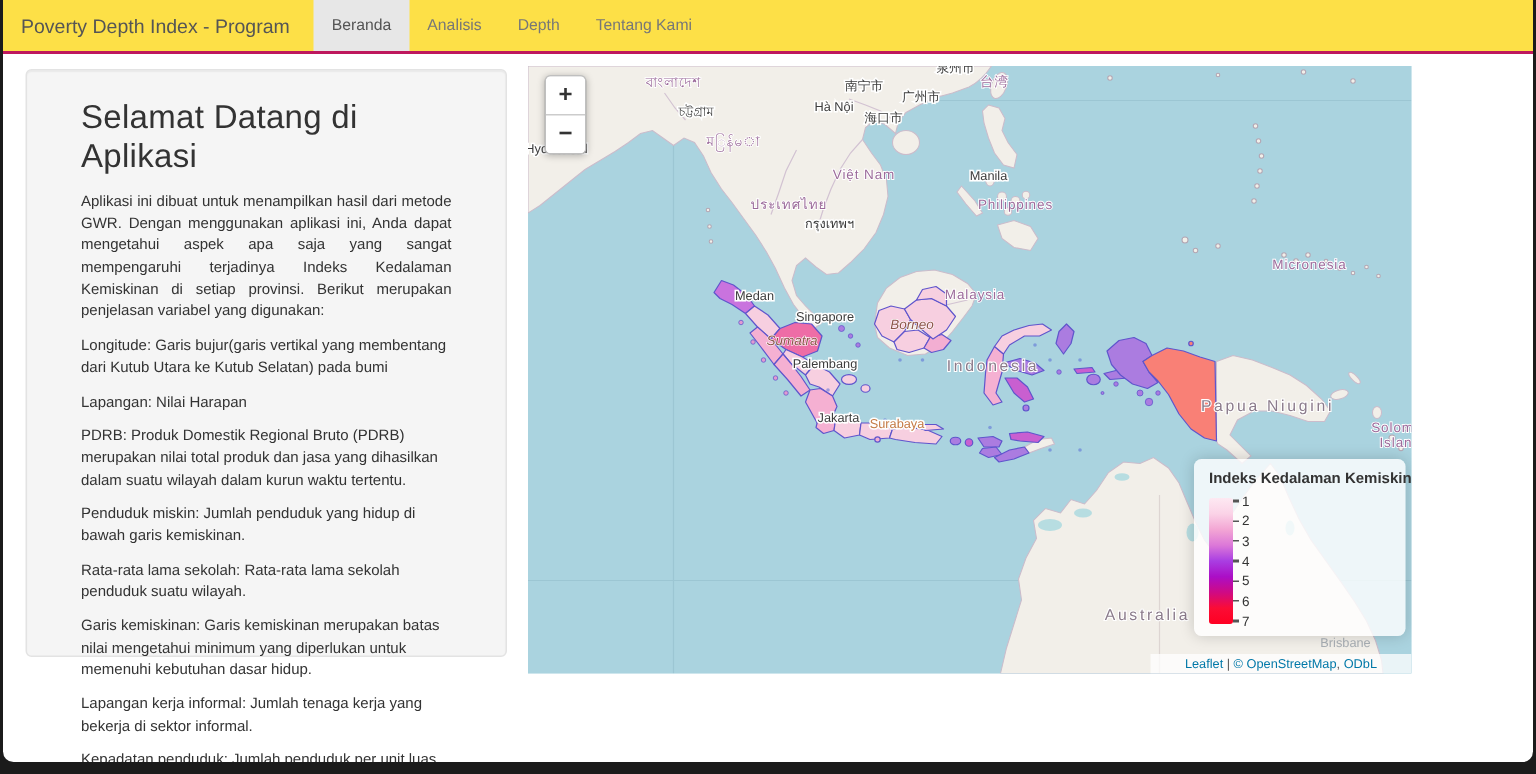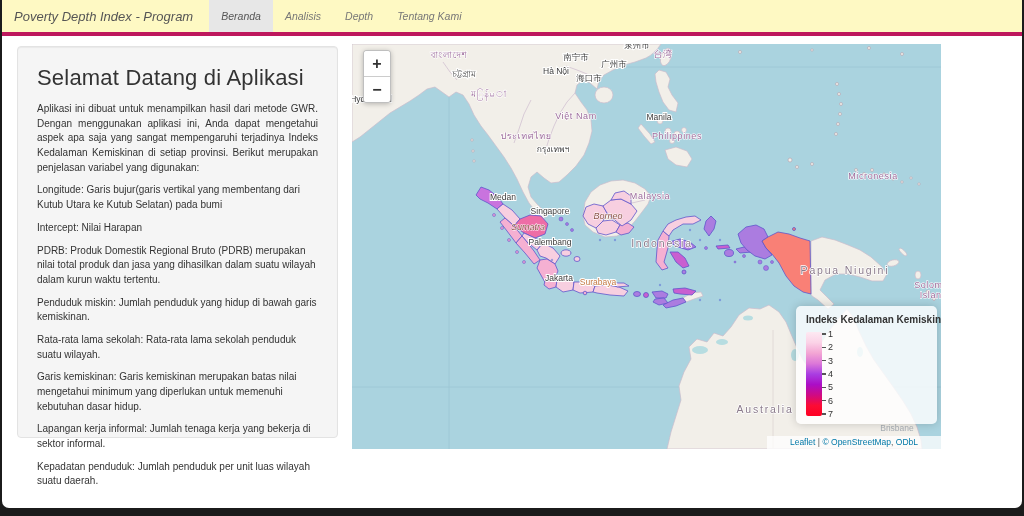--- a/index.html
+++ b/index.html
@@ -1,29 +1,29 @@
 <!DOCTYPE html>
 <html><head>
 <meta charset="utf-8">
 <style>
   html,body{margin:0;padding:0;}
   body{background:#141414;font-family:"Liberation Sans","DejaVu Sans",sans-serif;width:1024px;height:516px;overflow:hidden;}
   .frame{position:relative;width:1024px;height:516px;background:#1b1b1b;}
   .page{position:absolute;left:2px;top:0;width:1020px;height:508px;background:#ffffff;border-radius:0 0 7px 7px;overflow:hidden;}
 
   
-  .navbar{position:absolute;left:0;top:0;width:100%;height:36px;background:#fef9c3;border-bottom:4px solid #be185d;display:flex;align-items:stretch;box-sizing:border-box;font-style:italic;}
+  .navbar{position:absolute;left:0;top:0;width:100%;height:36px;background:#fde047;border-bottom:2px solid #be185d;display:flex;align-items:stretch;box-sizing:border-box;}
   .brand{display:flex;align-items:center;padding:0 16px 0 12px;font-size:13px;color:#555;text-decoration:none;cursor:pointer;}
   .nav-tabs{display:flex;list-style:none;margin:0;padding:0;}
   .nav-tabs li{display:flex;}
   .nav-tabs a{display:flex;align-items:center;padding:0 12px;font-size:10.5px;color:#777;text-decoration:none;cursor:pointer;}
   .nav-tabs li.active a{background:#e7e7e7;color:#555;}
 
   
-  .well{position:absolute;left:15px;top:46px;width:321px;height:392px;background:#f5f5f5;border:1px solid #e3e3e3;border-radius:4px;box-sizing:border-box;padding:10px 19px;box-shadow:inset 0 1px 1px rgba(0,0,0,.05);}
+  .well{position:absolute;left:15px;top:46px;width:321px;height:392px;background:#f5f5f5;border:1px solid #e3e3e3;border-radius:4px;box-sizing:border-box;padding:10px 36px;box-shadow:inset 0 1px 1px rgba(0,0,0,.05);}
   .well h2{font-size:22px;font-weight:500;color:#333;margin:8px 0 11px;letter-spacing:.2px;}
   .well p{font-size:10px;color:#333;line-height:1.47;margin:0 0 8px;}
   .well p.justify{text-align:justify;}
 
   
   .map{position:absolute;left:350px;top:44px;width:589px;height:405px;background:#aad3df;overflow:hidden;cursor:grab;}
   .map svg{position:absolute;left:0;top:0;display:block;}
 
   .m-city{font-size:8.5px;fill:#3c3c3c;stroke:#ffffff;stroke-width:2;paint-order:stroke;text-anchor:middle;}
   .m-city-faded{font-size:8.5px;fill:#a8aeb4;text-anchor:middle;}
@@ -72,21 +72,21 @@
             <a>Tentang Kami</a>
           </li>
         </ul>
     </div>
 
     <div class="well">
       <h2>Selamat Datang di Aplikasi</h2>
       <p class="justify">Aplikasi ini dibuat untuk menampilkan hasil dari metode GWR. Dengan menggunakan aplikasi ini, Anda dapat mengetahui aspek apa saja yang sangat mempengaruhi terjadinya Indeks Kedalaman Kemiskinan di setiap provinsi. Berikut merupakan penjelasan variabel yang digunakan:</p>
       <div>
           <p>Longitude: Garis bujur(garis vertikal yang membentang dari Kutub Utara ke Kutub Selatan) pada bumi</p>
-          <p>Intercept: Nilai Harapan</p>
+          <p>Lapangan: Nilai Harapan</p>
           <p>PDRB: Produk Domestik Regional Bruto (PDRB) merupakan nilai total produk dan jasa yang dihasilkan dalam suatu wilayah dalam kurun waktu tertentu.</p>
           <p>Penduduk miskin: Jumlah penduduk yang hidup di bawah garis kemiskinan.</p>
           <p>Rata-rata lama sekolah: Rata-rata lama sekolah penduduk suatu wilayah.</p>
           <p>Garis kemiskinan: Garis kemiskinan merupakan batas nilai mengetahui minimum yang diperlukan untuk memenuhi kebutuhan dasar hidup.</p>
           <p>Lapangan kerja informal: Jumlah tenaga kerja yang bekerja di sektor informal.</p>
           <p>Kepadatan penduduk: Jumlah penduduk per unit luas wilayah suatu daerah.</p>
         </div>
     </div>
 
     <div class="map">

